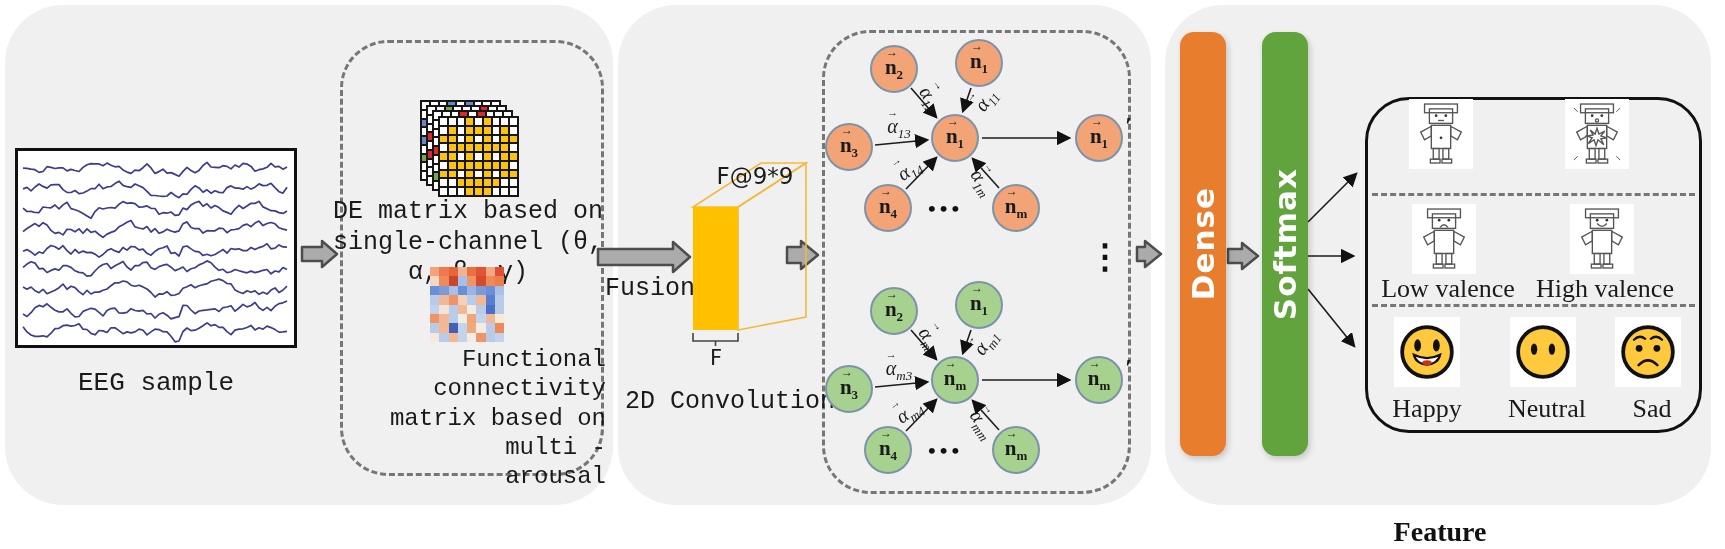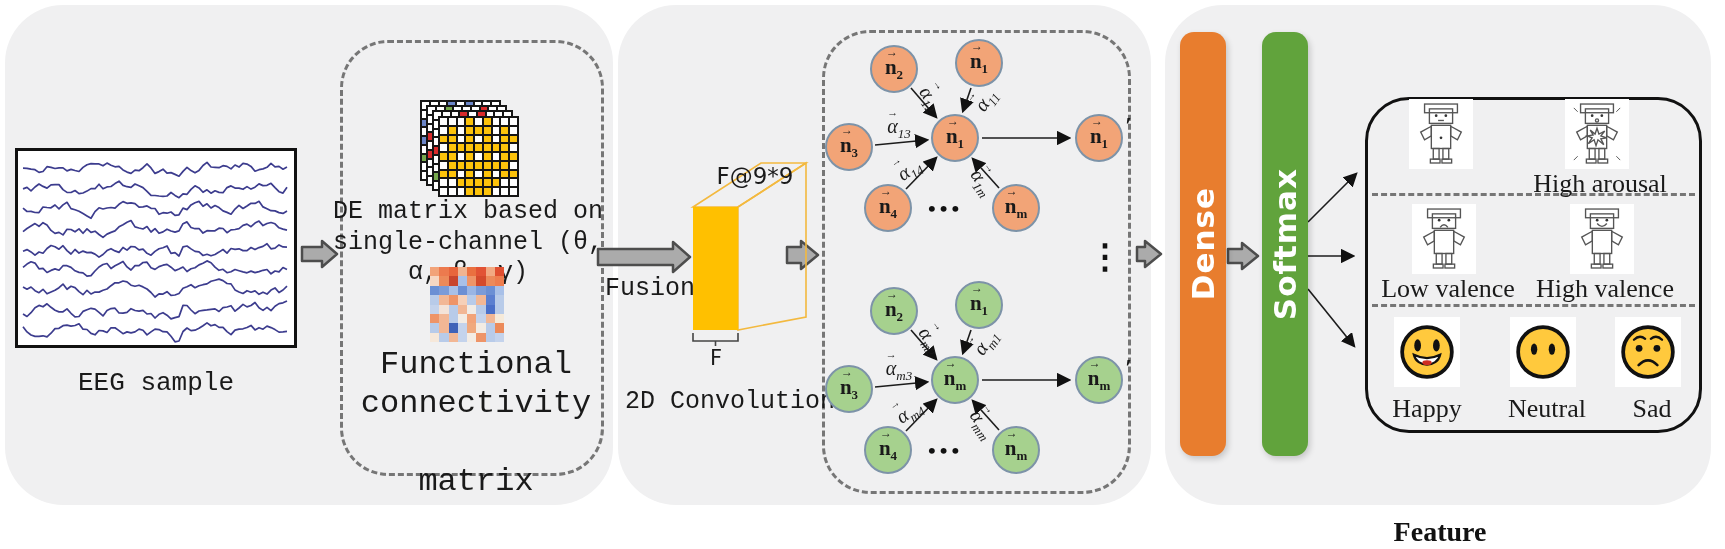--- a/index.html
+++ b/index.html
@@ -531,24 +531,24 @@
       <div style="background: rgb(236, 138, 90);"></div>
       <div style="background: rgb(246, 232, 218);"></div>
       <div style="background: rgb(184, 203, 233);"></div>
       <div style="background: rgb(242, 183, 149);"></div>
       <div style="background: rgb(196, 211, 236);"></div>
       <div style="background: rgb(243, 236, 228);"></div>
       <div style="background: rgb(238, 148, 104);"></div>
       <div style="background: rgb(184, 203, 233);"></div>
       <div style="background: rgb(196, 211, 236);"></div>
     </div>
-  <div class="lbl" style="left:338px;top:345px;width:276px;font-size:32px;">
+  <div class="lbl" style="left:330px;top:345px;width:276px;font-size:24px;text-align:right;">
     <span>Functional connectivity</span><br>
-    <br>
-    <span>matrix</span>
+    <span>matrix based on multi -</span><br>
+    <span>arousal</span>
   </div>
 
   <div class="lbl" style="left:600px;top:274px;width:100px;">Fusion</div>
   <div class="lbl sanslbl" style="left:694px;top:131px;width:122px;font-size:23px;margin-top:31px;">F@9*9</div>
   <div class="lbl sanslbl" style="left:686px;top:346px;width:60px;font-size:21px;">F</div>
   <div class="lbl" style="left:620px;top:387px;width:220px;">2D Convolution</div>
 
   <div class="gnode orange" style="left:870px;top:45px;">
     <span class="vec"><i class="va">→</i><span>n</span><sub>2</sub></span>
     </div>
@@ -651,21 +651,20 @@
       <path d="M20,25 L9,31 L13,39 L20,35 Z"></path>
         <path d="M40,25 L51,31 L47,39 L40,35 Z"></path>
       <rect x="22" y="48" width="6" height="11"></rect>
         <rect x="32" y="48" width="6" height="11"></rect>
       <rect x="19" y="59" width="10" height="4"></rect>
         <rect x="31" y="59" width="10" height="4"></rect>
       <path d="M30,27 L32,33 L38,30 L34,35 L40,37 L34,38 L37,44 L31,39 L29,45 L27,39 L21,43 L25,37 L20,35 L26,34 L23,29 L28,33 Z"></path>
       <path d="M6,6 L10,10 M54,6 L50,10 M6,60 L10,56 M54,60 L50,56" stroke-width="1"></path>
     </svg>
   </div>
-  <div class="itemlbl" style="left:1600px;top:169px;">High arousal</div>
 
   <div class="whitecard" style="left:1412px;top:204px;width:64px;height:70px;">
     <svg width="58" height="64" viewBox="0 0 60 66" fill="none" stroke="#555" stroke-width="1.4">
       <rect x="13" y="2" width="34" height="9"></rect>
         <rect x="18" y="7" width="24" height="15"></rect>
       <circle cx="25" cy="13.5" r="1.4" fill="#333" stroke="none"></circle>
         <circle cx="35" cy="13.5" r="1.4" fill="#333" stroke="none"></circle>
       <path d="M26,21 Q30,15.5 34,21"></path>
       <rect x="20" y="24" width="20" height="24"></rect>
       <path d="M20,25 L9,31 L13,39 L20,35 Z"></path>

